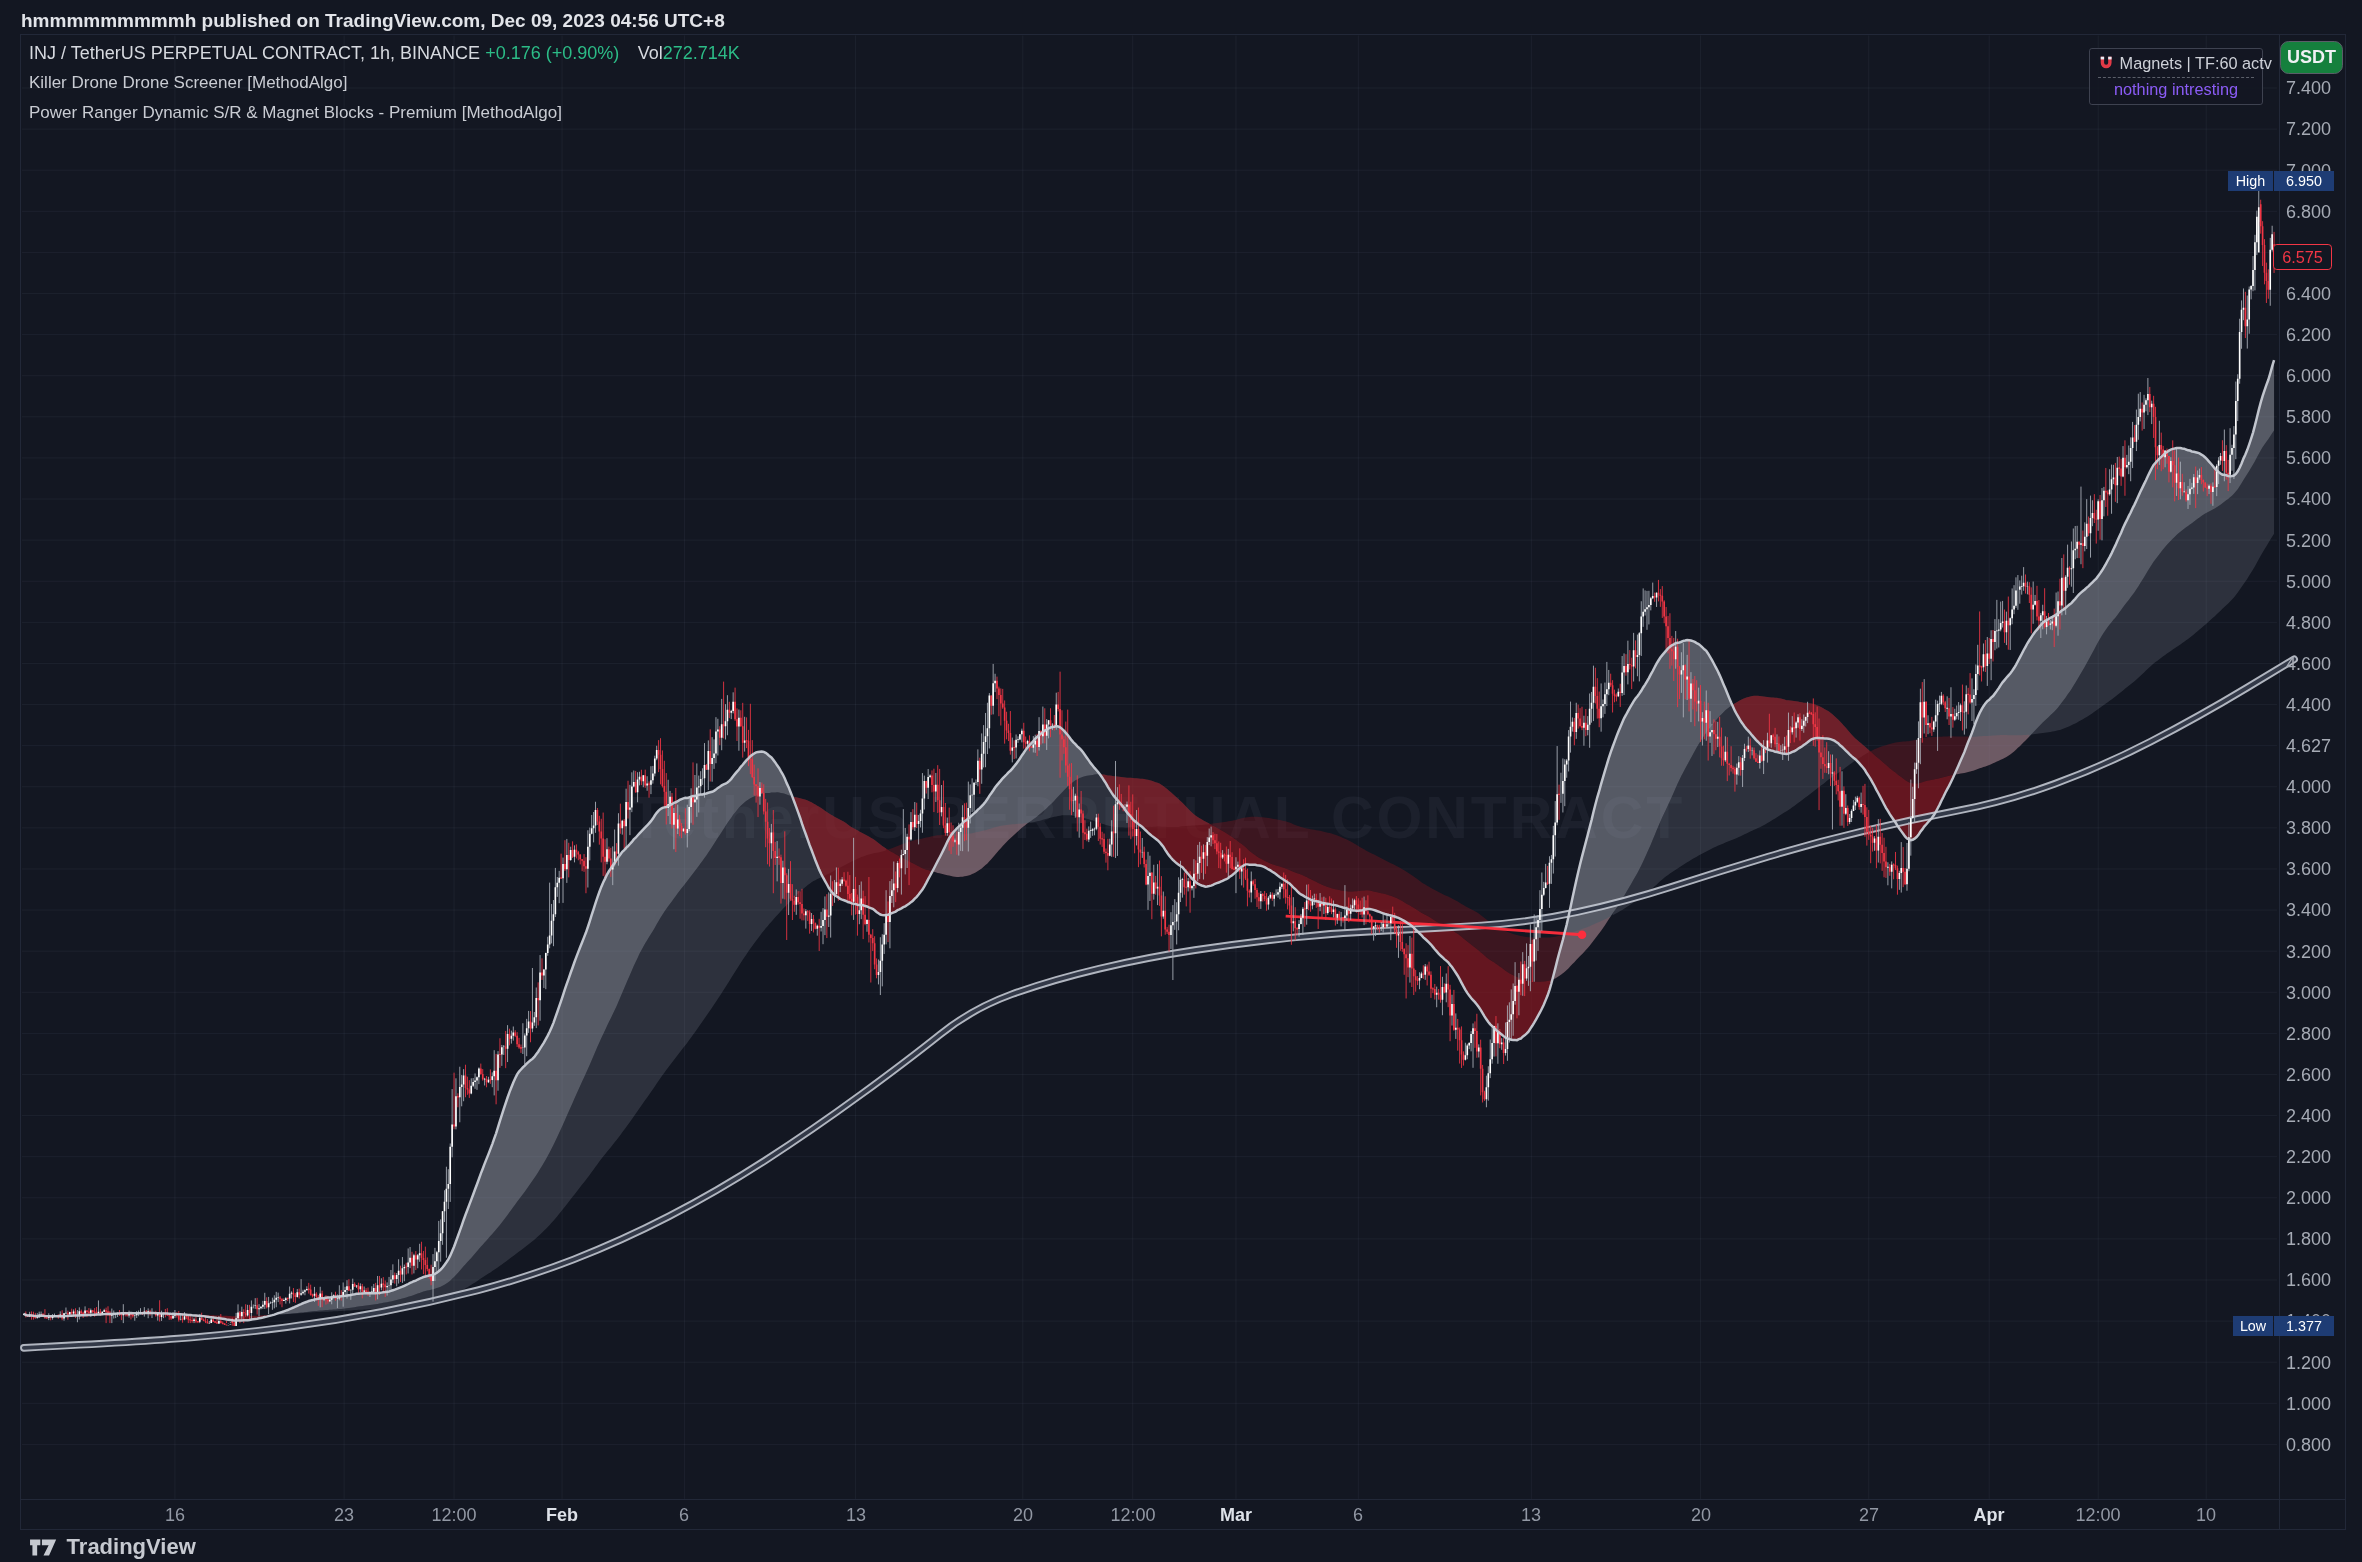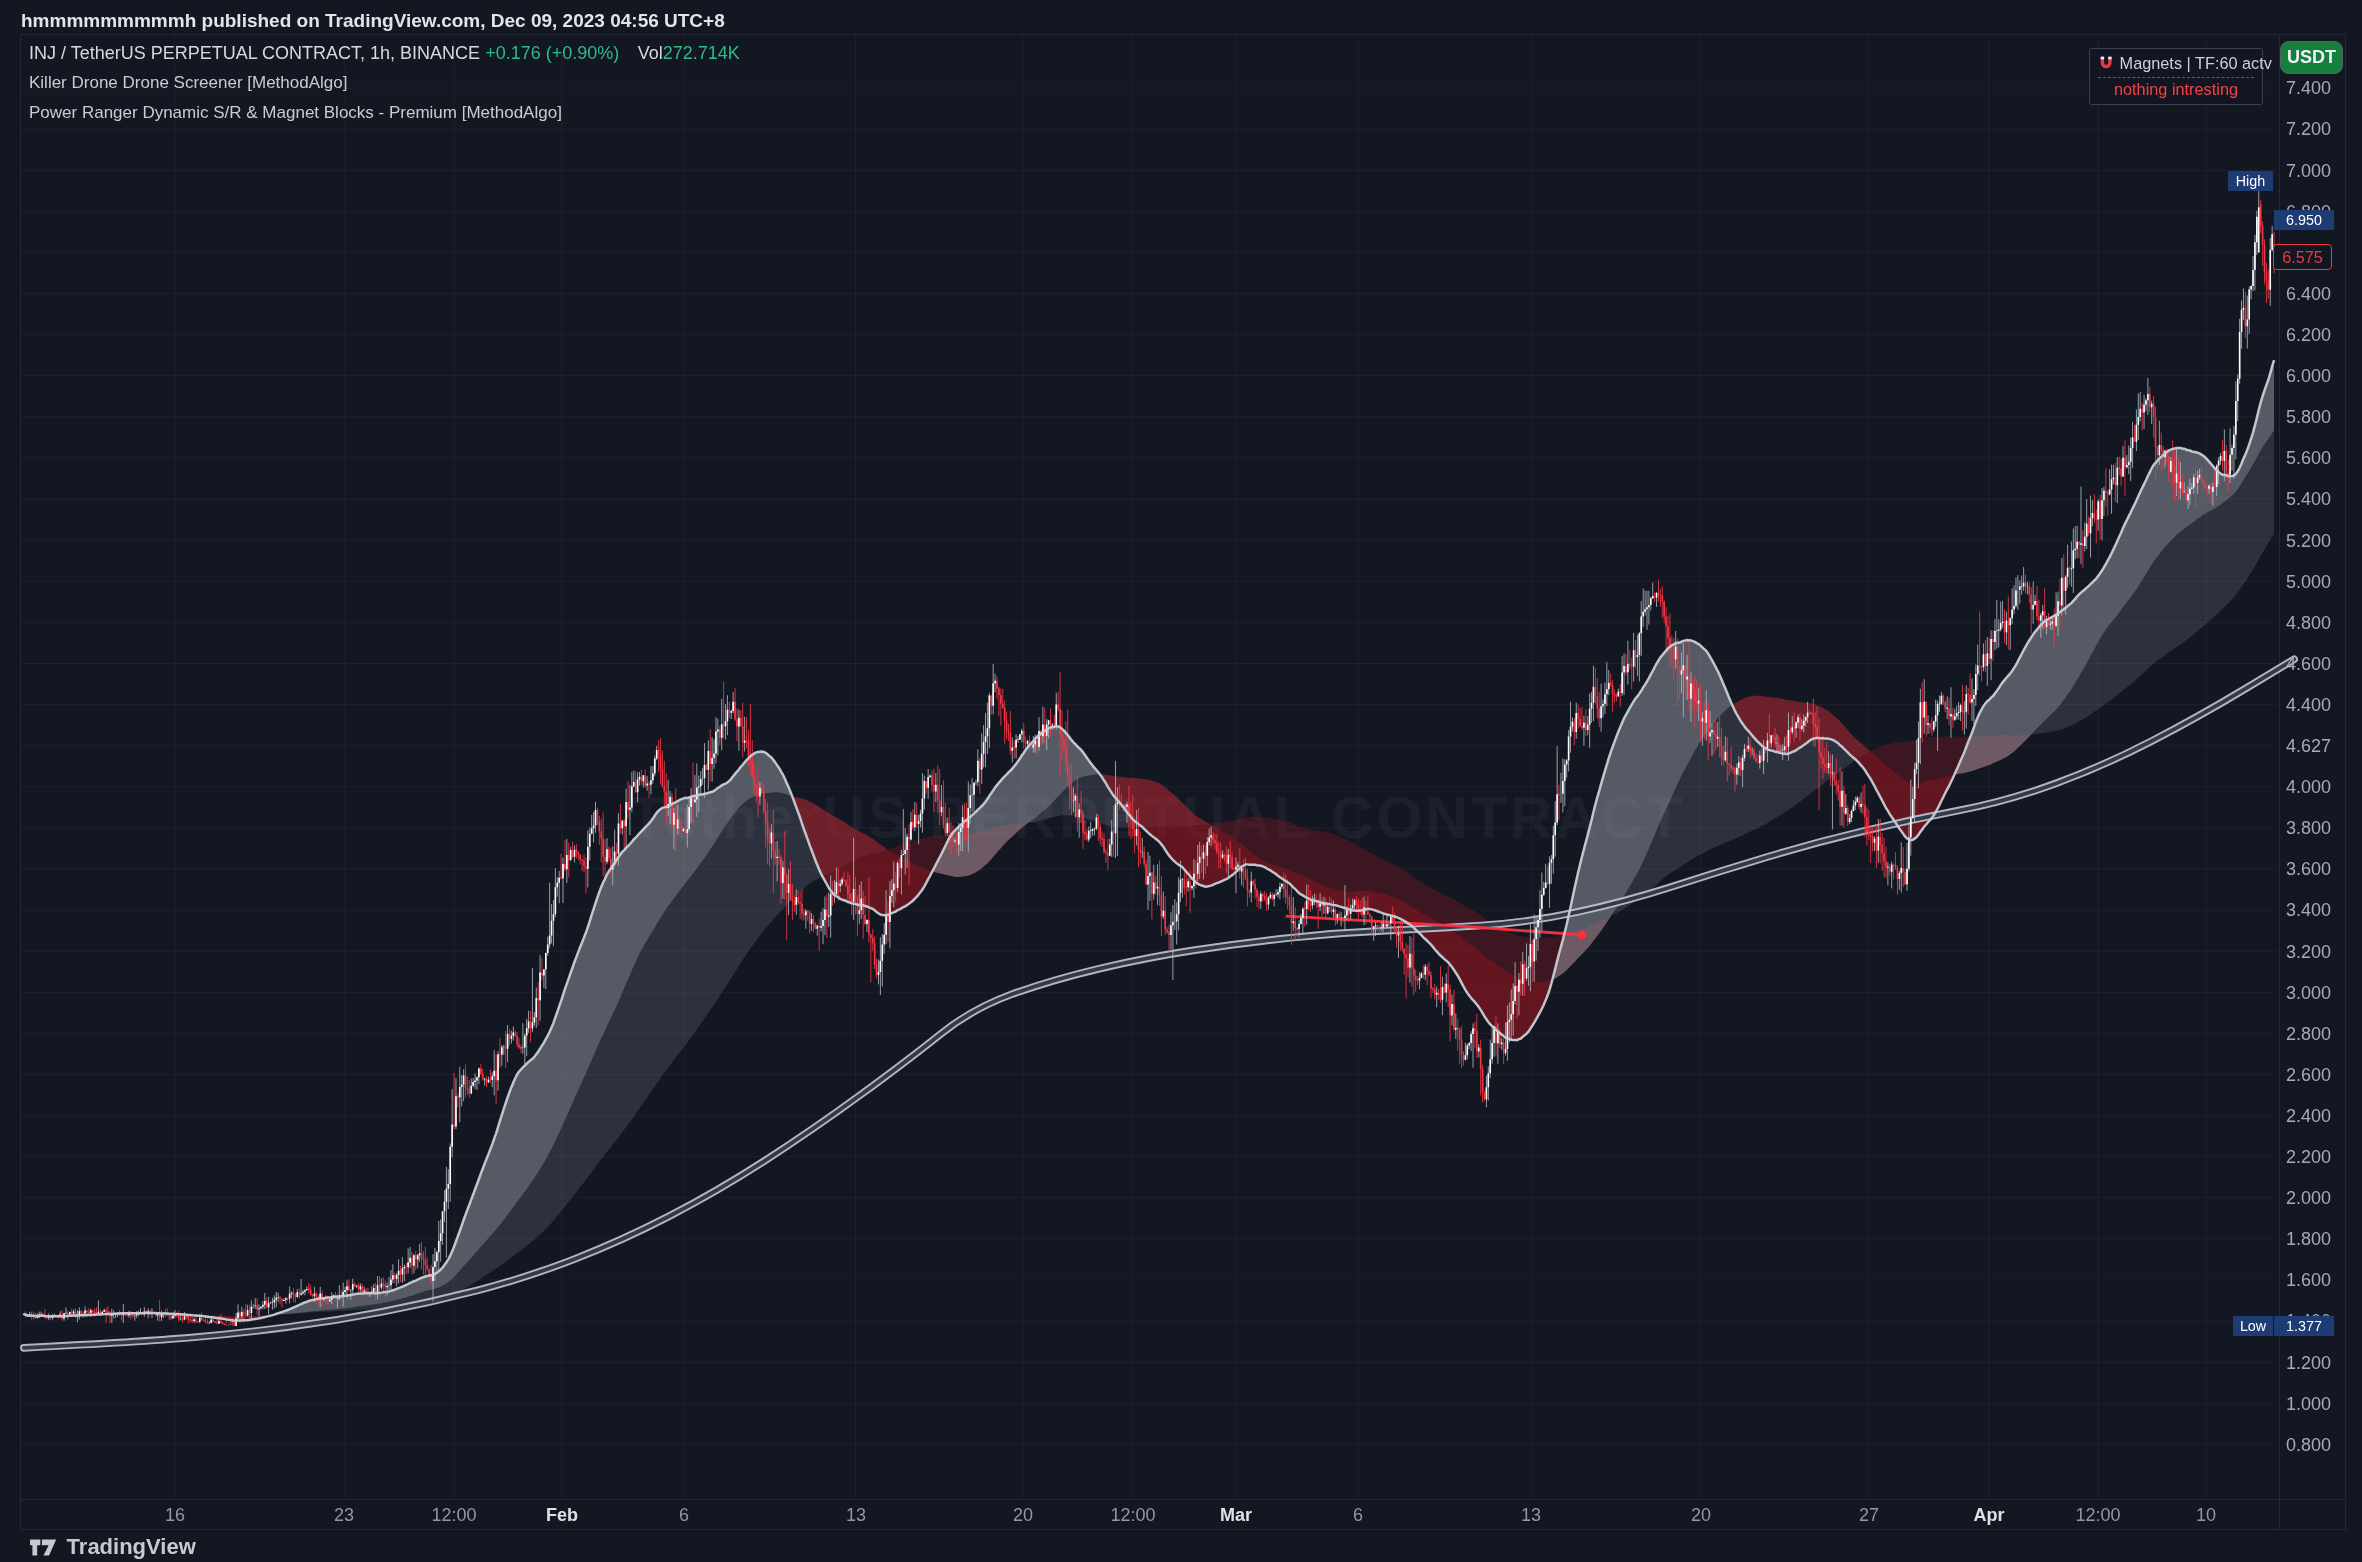--- a/index.html
+++ b/index.html
@@ -15,21 +15,21 @@
   #plot{position:absolute;left:0;top:0;z-index:2;}
   #legend{position:absolute;left:29px;top:44px;z-index:4;line-height:1.0;}
   #legend .l1{font-size:18px;color:#d6d9df;}
   #legend .l1 .chg{color:#2cbc87;}
   #legend .l1 .voll{color:#d6d9df;margin-left:13.4px;}
   #legend .l1 .volv{color:#2cbc87;}
   #legend .l2{font-size:17px;color:#c9ccd3;margin-top:12.4px;}
   #magnet-badge{position:absolute;left:2089px;top:48px;width:174px;height:57px;z-index:5;border:1px solid #3e4250;border-radius:2.9px;background:rgba(19,23,34,0.88);box-sizing:border-box;padding:4.8px 7.6px 3.8px 7.6px;}
   #magnet-badge .row1{display:flex;align-items:flex-start;gap:5.7px;font-size:16.3px;color:#ced1d8;white-space:nowrap;}
   #magnet-badge .dash{border-top:1.9px dashed #5b5f6a;margin:3.8px 0 2.9px 0;}
-  #magnet-badge .row2{font-size:16.3px;color:#ef4444;text-align:center;}
+  #magnet-badge .row2{font-size:16.3px;color:#8b5cf6;text-align:center;}
   #usdt-btn{position:absolute;left:2280px;top:41px;width:63px;height:32.5px;z-index:6;border:1.9px solid #5a5e68;border-radius:8.6px;box-sizing:border-box;display:flex;align-items:center;justify-content:center;font-size:18px;font-weight:bold;color:#f0f1f4;background:#15803d;}
   .ylab{position:absolute;left:2286px;font-size:18px;color:#a6abb5;z-index:3;}
   .xlab{position:absolute;top:1505px;font-size:18px;color:#9298a4;transform:translateX(-50%);z-index:3;white-space:nowrap;}
   .xlab.bold{color:#dde1e8;font-weight:bold;}
   .tag{position:absolute;z-index:7;display:flex;align-items:center;justify-content:center;font-size:14.3px;color:#fff;}
   .tag.blue{background:#1e3c74;}
   #tag-high-label{left:2228px;width:45px;height:20px;}
   #tag-high-value{left:2274px;width:60px;height:20px;}
   #tag-low-label{left:2233px;width:40px;height:20px;}
   #tag-low-value{left:2274px;width:60px;height:20px;}
@@ -161,21 +161,21 @@
     <div class="xlab" style="left: 1358px;">6</div>
     <div class="xlab" style="left: 1531px;">13</div>
     <div class="xlab" style="left: 1701px;">20</div>
     <div class="xlab" style="left: 1869px;">27</div>
     <div class="xlab bold" style="left: 1989px;">Apr</div>
     <div class="xlab" style="left: 2098px;">12:00</div>
     <div class="xlab" style="left: 2206px;">10</div>
   </div>
 
 <div id="tag-high-label" class="tag blue" style="top: 171px;">High</div>
-<div id="tag-high-value" class="tag blue" style="top: 171px; margin-top: 39px;">6.950</div>
+<div id="tag-high-value" class="tag blue" style="top: 171px;">6.950</div>
 <div id="tag-last" class="tag" style="top: 244px;">6.575</div>
 <div id="tag-low-label" class="tag blue" style="top: 1316px;">Low</div>
 <div id="tag-low-value" class="tag blue" style="top: 1316px;">1.377</div>
 
 <div id="footer">
   <span style="display:inline-flex;">
     <svg width="29" height="19" viewBox="0 0 36 24">
       <path d="M1 2 h13 v7 h-4 v13 h-6 V9 H1 z" fill="#c6c9d0"></path>
       <path d="M16 2 h18 l-9 20 h-7 l6.5-13 h-8.5 z" fill="#c6c9d0"></path>
     </svg>

